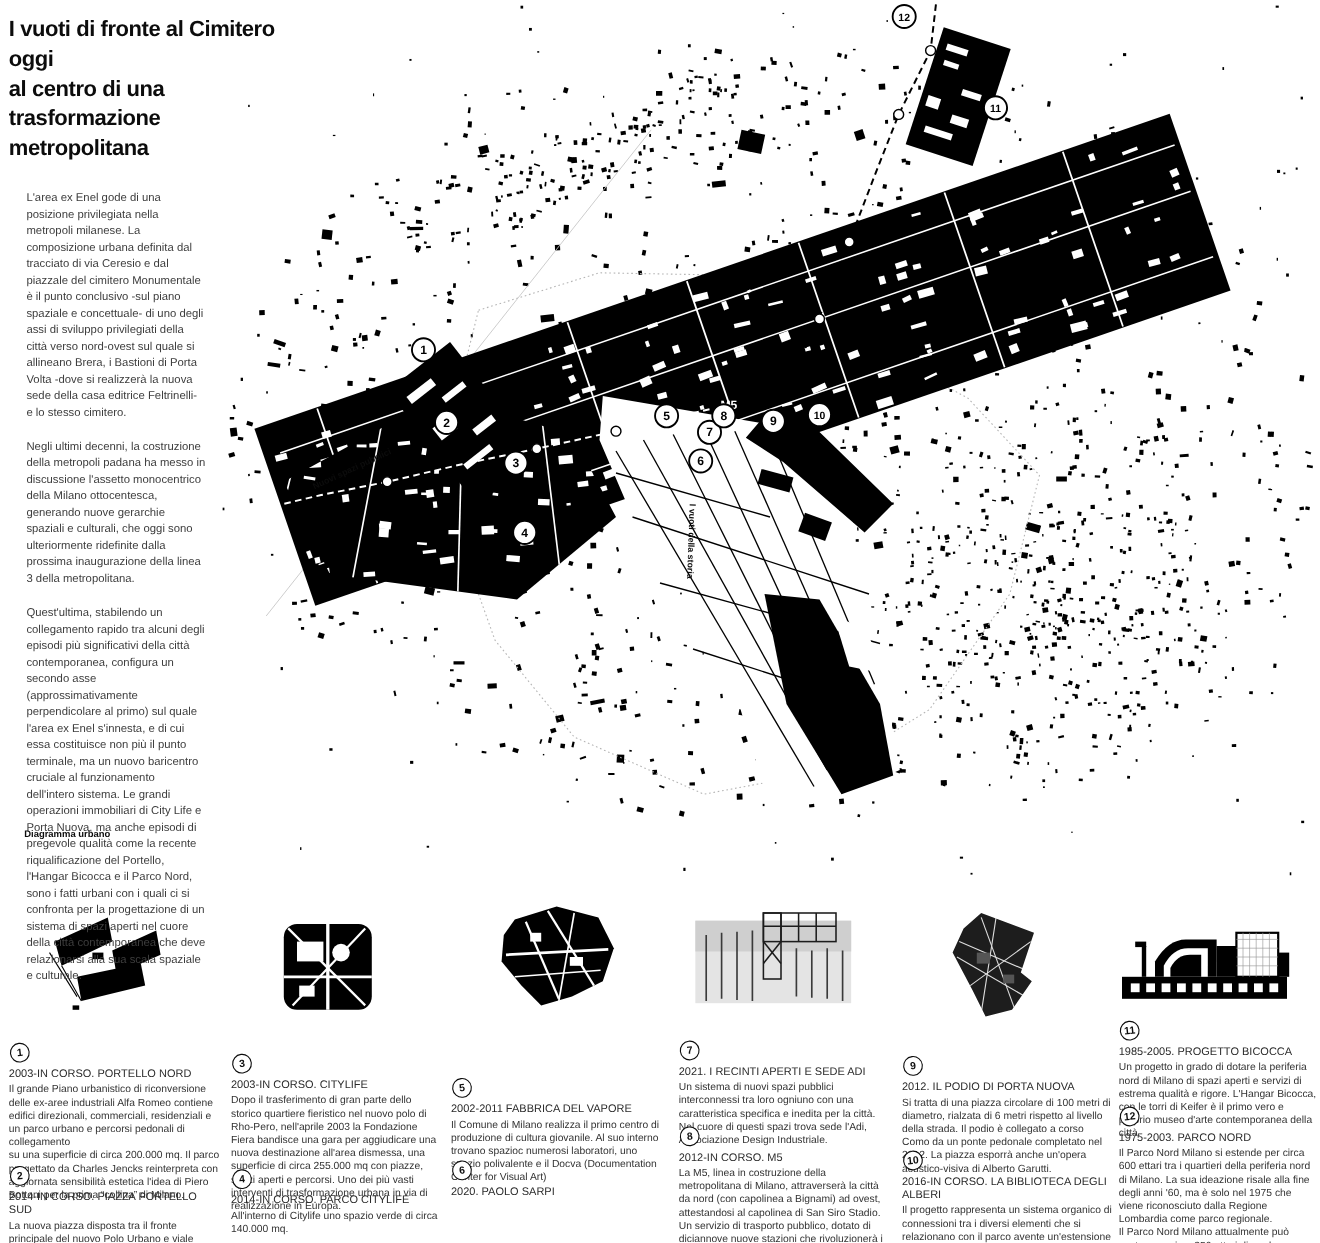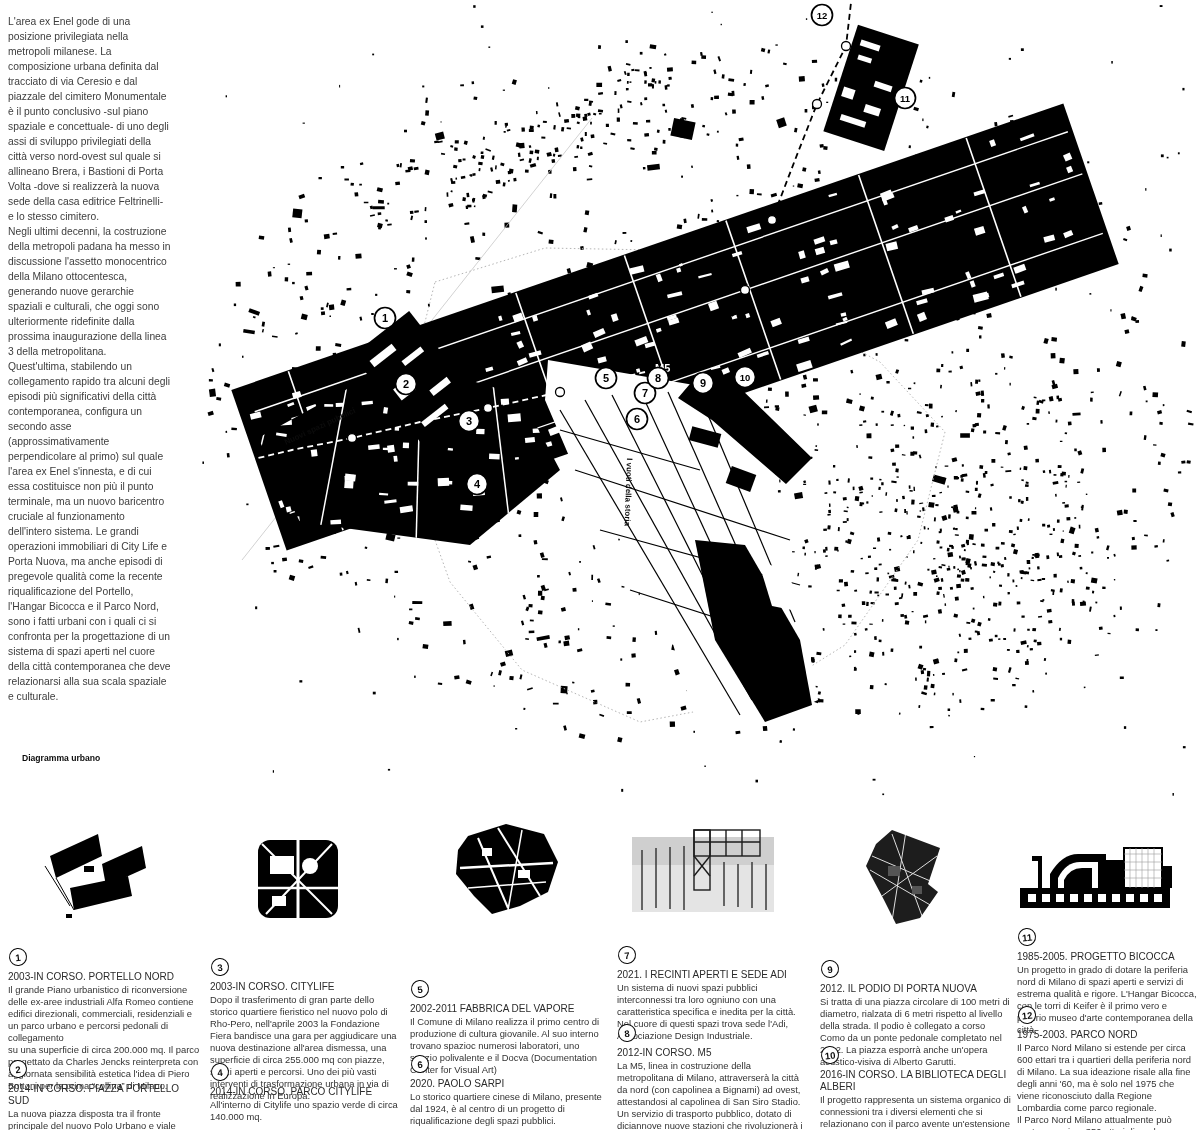--- a/index.html
+++ b/index.html
@@ -4,21 +4,21 @@
 <style>
   html,body{margin:0;padding:0;background:#fff}
   body{width:1200px;height:1130px;position:relative;overflow:hidden;
        font-family:"Liberation Sans",sans-serif;color:#111}
   #poster{position:absolute;inset:0;background:#fff}
 
   
   .intro{position:absolute;left:8px;top:14px;width:252px;z-index:5}
   .intro h1{font-size:20px;font-weight:bold;line-height:27px;margin:0 0 24px 0;
             letter-spacing:-0.4px;color:#0c0c0c;white-space:pre-line}
-  .intro .para{width:163px;font-size:10.3px;line-height:15px;color:#3d3d3d;margin:0;white-space:pre-line}
+  .intro .para{width:163px;font-size:10.3px;line-height:15px;color:#3d3d3d;margin:16px;white-space:pre-line}
 
   
   .map-caption{position:absolute;left:22px;top:752px;width:170px;z-index:5;
                font-size:8.6px;font-weight:bold;line-height:12px;color:#0c0c0c}
   .map-caption .sub{white-space:pre-line}
 
   
   #map-svg{position:absolute;left:0;top:0;z-index:1}
   .map-label{font-weight:bold;fill:#0c0c0c}
   .m5-label{font-weight:bold;fill:#fff}
@@ -1831,20 +1831,23 @@
           <text x="905" y="101.8" text-anchor="middle" font-size="9.5" font-weight="bold" fill="#000">11</text>
         </g>
         <g>
           <circle cx="822" cy="15" r="10.5" fill="#fff" stroke="#000" stroke-width="1.7"></circle>
           <text x="822" y="18.8" text-anchor="middle" font-size="9.5" font-weight="bold" fill="#000">12</text>
         </g>
       </g>
   </svg>
 
   <div class="intro">
+    <h1>I vuoti di fronte al Cimitero oggi
+al centro di una trasformazione
+metropolitana</h1>
     <p class="para">L'area ex Enel gode di una posizione privilegiata nella metropoli milanese. La composizione urbana definita dal tracciato di via Ceresio e dal piazzale del cimitero Monumentale è il punto conclusivo -sul piano spaziale e concettuale- di uno degli assi di sviluppo privilegiati della città verso nord-ovest sul quale si allineano Brera, i Bastioni di Porta Volta -dove si realizzerà la nuova sede della casa editrice Feltrinelli- e lo stesso cimitero.</p>
     <p class="para">Negli ultimi decenni, la costruzione della metropoli padana ha messo in discussione l'assetto monocentrico della Milano ottocentesca, generando nuove gerarchie spaziali e culturali, che oggi sono ulteriormente ridefinite dalla prossima inaugurazione della linea 3 della metropolitana.</p>
     <p class="para">Quest'ultima, stabilendo un collegamento rapido tra alcuni degli episodi più significativi della città contemporanea, configura un secondo asse (approssimativamente perpendicolare al primo) sul quale l'area ex Enel s'innesta, e di cui essa costituisce non più il punto terminale, ma un nuovo baricentro cruciale al funzionamento dell'intero sistema. Le grandi operazioni immobiliari di City Life e Porta Nuova, ma anche episodi di pregevole qualità come la recente riqualificazione del Portello, l'Hangar Bicocca e il Parco Nord, sono i fatti urbani con i quali ci si confronta per la progettazione di un sistema di spazi aperti nel cuore della città contemporanea che deve relazionarsi alla sua scala spaziale e culturale.</p>
   </div>
 
   <div class="map-caption">
     <div>Diagramma urbano</div>
   </div>
 
   <svg class="thumb" style="left:40px;top:826px" width="115" height="102" viewBox="0 0 115 102">
@@ -1977,21 +1980,20 @@
   </div>
 
   <div class="leg-item" style="left:410px;top:980px">
     <div class="leg-num">5</div>
     <p class="leg-head">2002-2011 FABBRICA DEL VAPORE</p>
     <p class="leg-body">Il Comune di Milano realizza il primo centro di produzione di cultura giovanile. Al suo interno trovano spazioc numerosi laboratori, uno spazio polivalente e il Docva (Documentation Center for Visual Art)</p>
   </div>
   <div class="leg-item" style="left:410px;top:1055px">
     <div class="leg-num">6</div>
     <p class="leg-head">2020. PAOLO SARPI</p>
-    <p class="leg-body">Lo storico quartiere cinese di Milano, presente dal 1924, è al centro di un progetto di riqualificazione degli spazi pubblici.</p>
   </div>
 
   <div class="leg-item" style="left:617px;top:946px">
     <div class="leg-num">7</div>
     <p class="leg-head">2021. I RECINTI APERTI E SEDE ADI</p>
     <p class="leg-body">Un sistema di nuovi spazi pubblici interconnessi tra loro ogniuno con una caratteristica specifica e inedita per la città. Nel cuore di questi spazi trova sede l'Adi, Associazione Design Industriale.</p>
   </div>
   <div class="leg-item" style="left:617px;top:1024px">
     <div class="leg-num">8</div>
     <p class="leg-head">2012-IN CORSO. M5</p>

